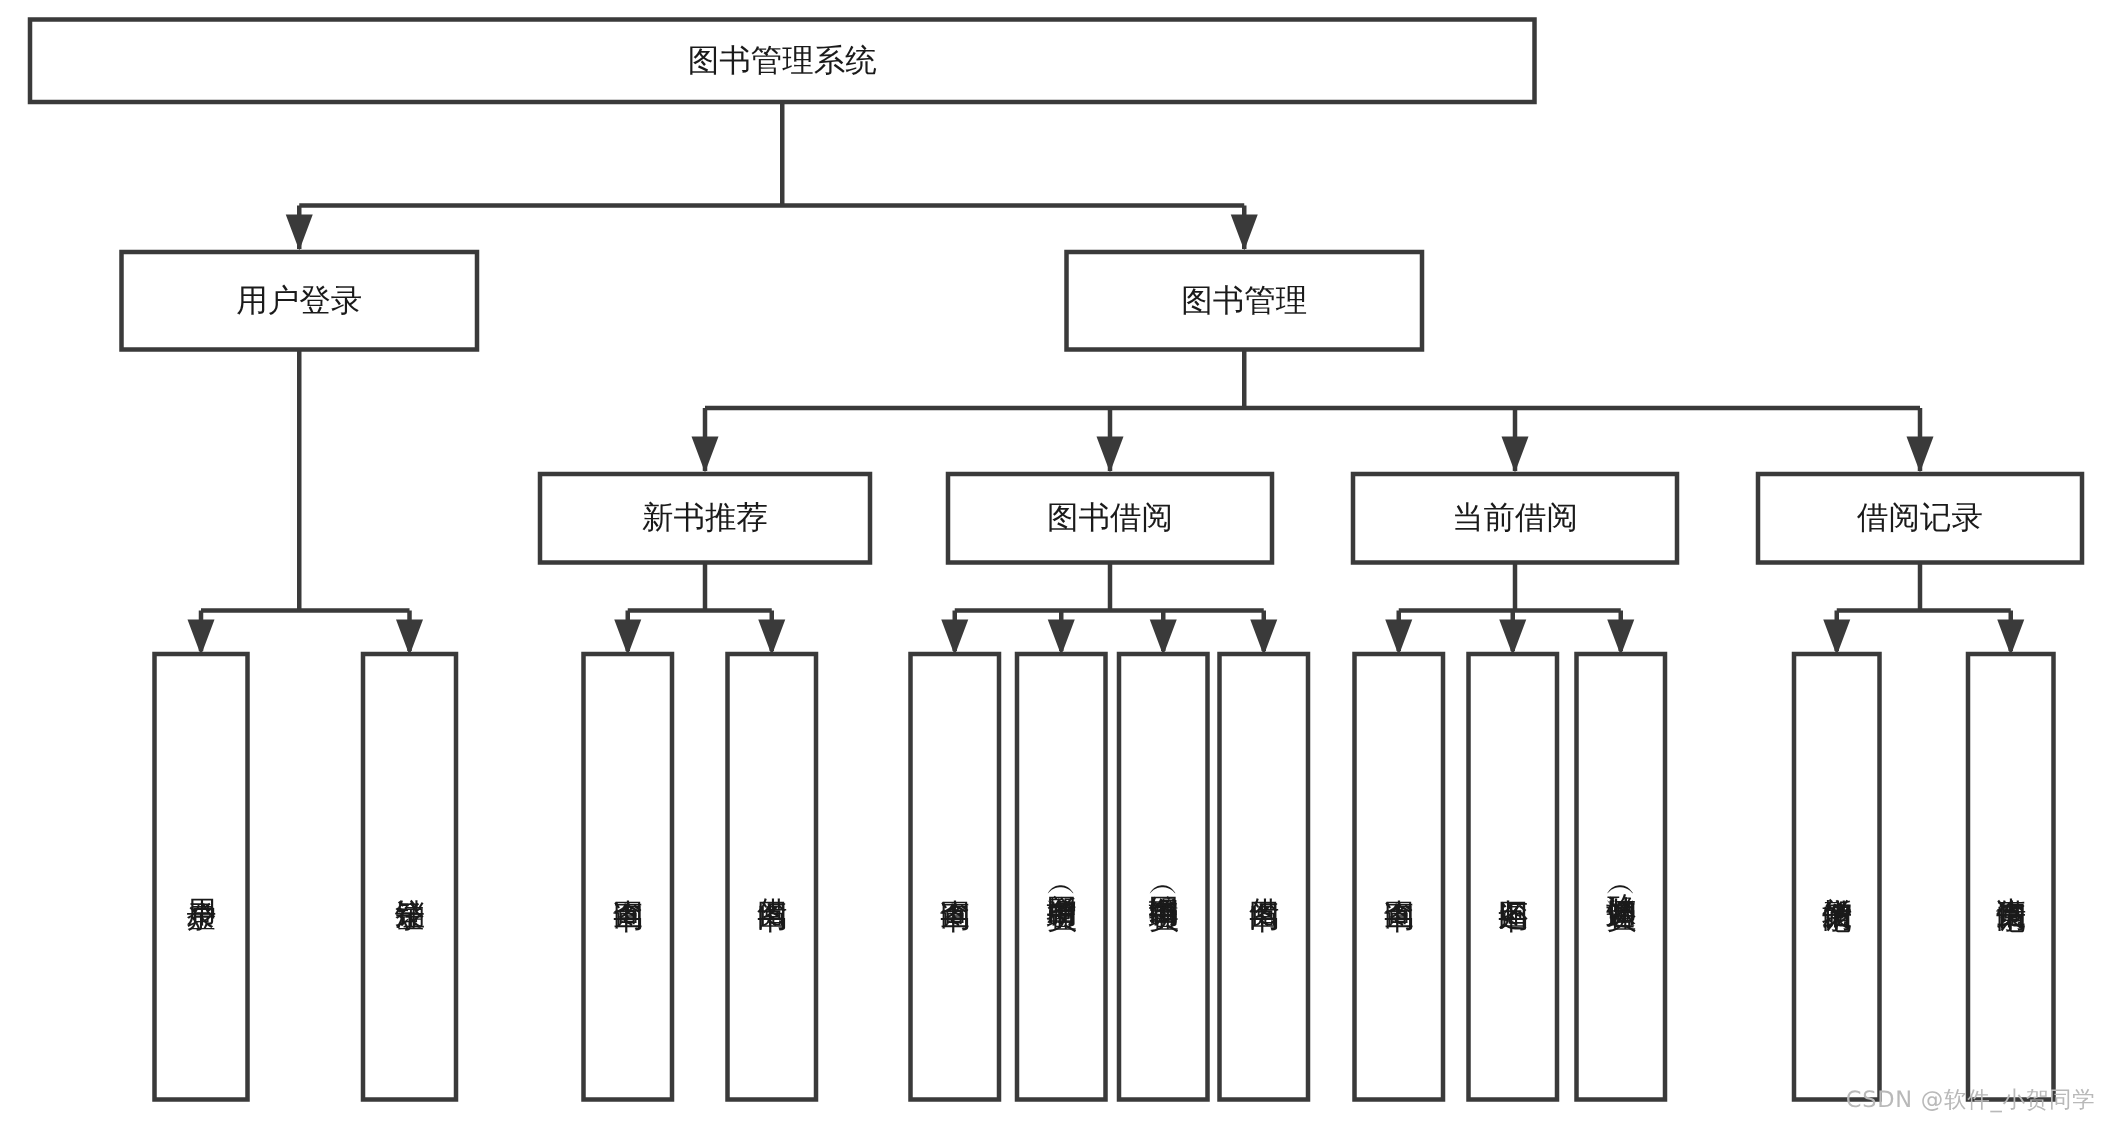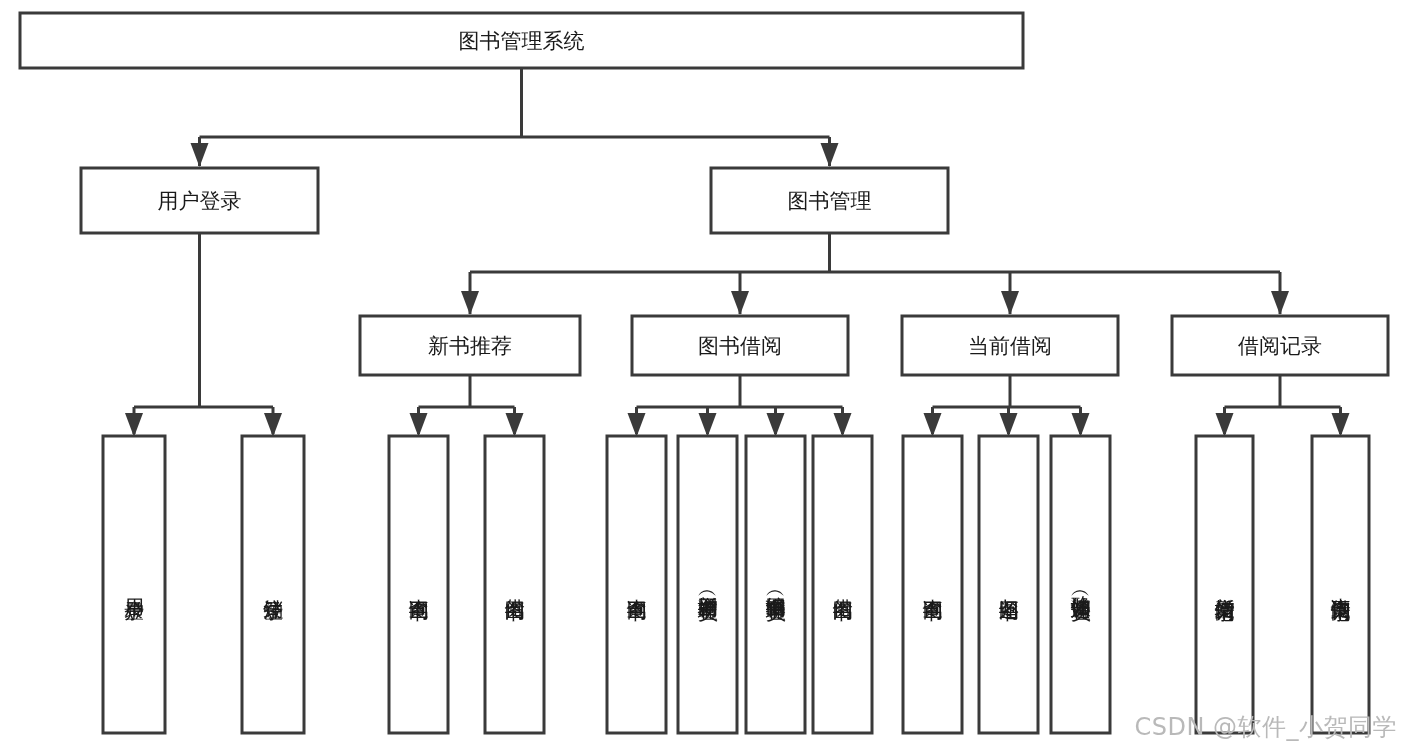--- a/index.html
+++ b/index.html
@@ -60,21 +60,21 @@
     line-height: 1.18;
     letter-spacing: 1px;
     white-space: nowrap;
     pointer-events: none;
   }
   .watermark {
     position: absolute;
     right: 8px;
     bottom: 4px;
     font-family: "DejaVu Sans", "Liberation Sans", sans-serif;
-    font-size: 24px;
+    font-size: 15px;
     color: #b9b9b9;
     letter-spacing: 0.5px;
     white-space: nowrap;
   }
 </style>
 </head>
 <body>
 
 <div id="diagram-root">
 

